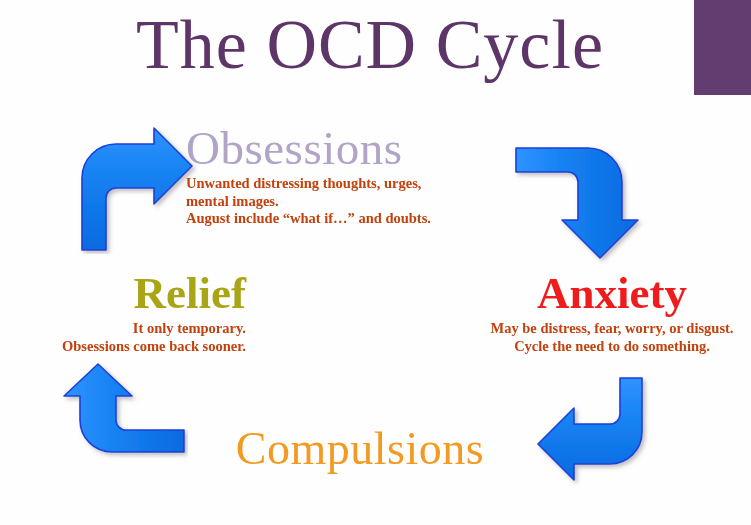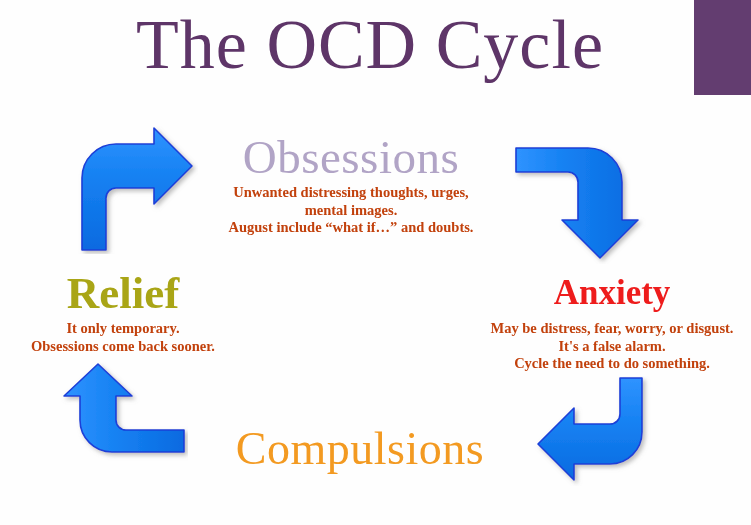--- a/index.html
+++ b/index.html
@@ -59,44 +59,44 @@
     font-weight: bold;
     font-size: 14.5px;
     line-height: 17.5px;
     color: #c2410c;
     margin: 2px 0 0 0;
   }
   .node-body span { display: block; white-space: nowrap; }
 
   
   #node-obsessions {
-    left: 186px; top: 132px; width: 330px;
-    text-align: center;
+    left: 186px; top: 123px; width: 330px;
+    text-align: left;
   }
   #node-obsessions .node-heading {
     color: #b1a4c6;
     font-weight: normal;
     font-size: 47px;
     letter-spacing: 0.5px;
   }
 
   
   #node-anxiety {
     left: 473px; top: 268px; width: 278px;
     text-align: center;
   }
   #node-anxiety .node-heading {
     color: #ee1c1c;
-    font-size: 35px;
+    font-size: 45px;
   }
 
   
   #node-relief {
     left: 0px; top: 268px; width: 246px;
-    text-align: center;
+    text-align: right;
   }
   #node-relief .node-heading {
     color: #a9a516;
     font-size: 45px;
   }
 
   
   #node-compulsions {
     left: 185px; top: 424px; width: 350px;
     text-align: center;
@@ -131,21 +131,20 @@
       <span>Unwanted distressing thoughts, urges,</span>
       <span>mental images.</span>
       <span>August include “what if…” and doubts.</span>
     </div>
   </div>
 
   <div class="node" id="node-anxiety">
     <div class="node-heading">Anxiety</div>
     <div class="node-body">
       <span>May be distress, fear, worry, or disgust.</span>
-      <span>It's a false alarm.</span>
       <span>Cycle the need to do something.</span>
     </div>
   </div>
 
   <div class="node" id="node-relief">
     <div class="node-heading">Relief</div>
     <div class="node-body">
       <span>It only temporary.</span>
       <span>Obsessions come back sooner.</span>
     </div>

